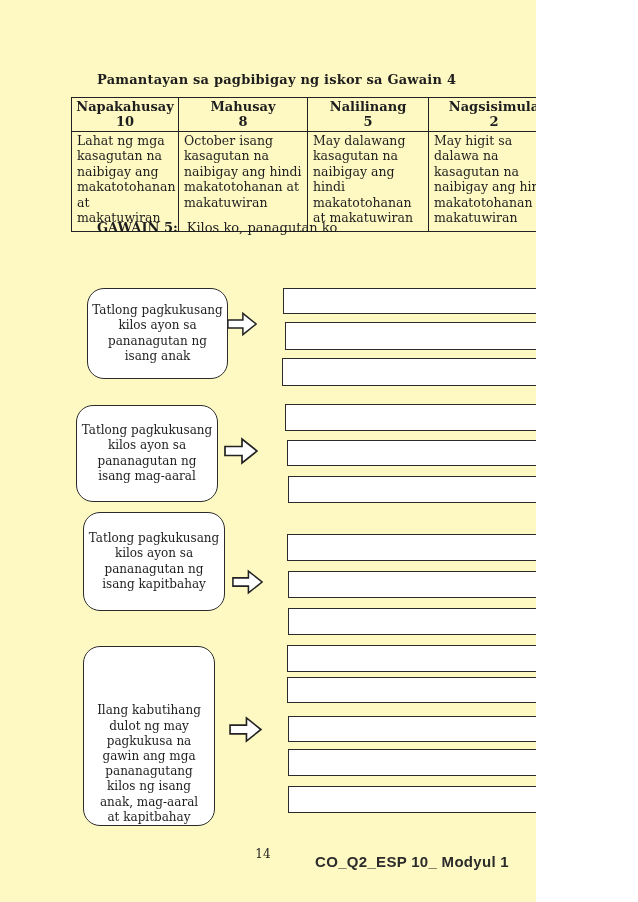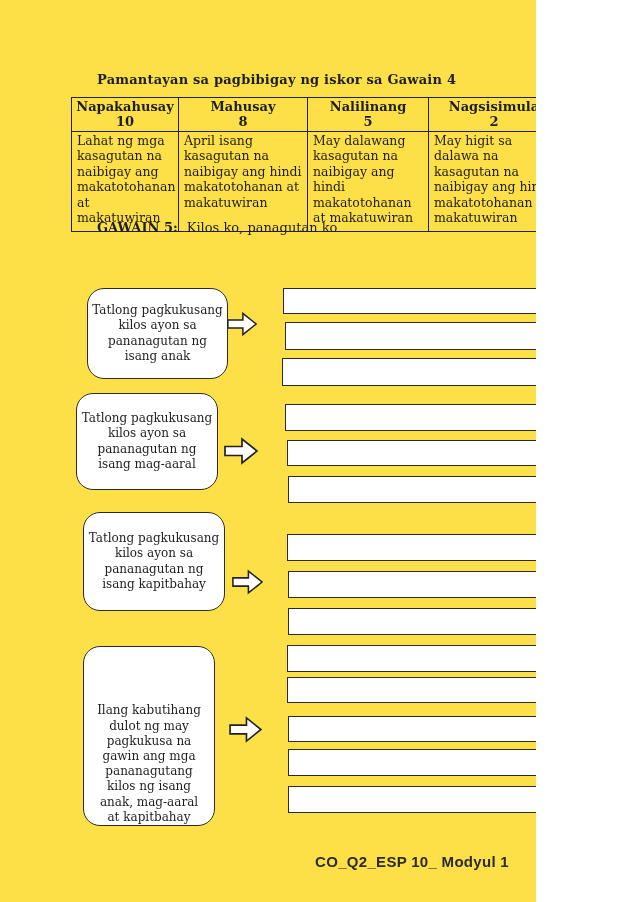--- a/index.html
+++ b/index.html
@@ -1,19 +1,19 @@
 <!DOCTYPE html>
 <html><head>
 <meta charset="utf-8">
 <style>
   html,body { margin:0; padding:0; background:#ffffff; }
   .page {
     position:relative;
     width:536px; height:902px;
-    background:#fde047;
+    background:#fef9c3;
     font-family:"DejaVu Serif","Liberation Serif",serif;
     color:#1e1e1e;
     overflow:hidden;
   }
   .rubric-heading {
     position:absolute; left:97px; top:72px;
     font-size:13px; font-weight:bold; letter-spacing:0.2px;
     white-space:nowrap;
   }
   table.rubric {
@@ -90,21 +90,21 @@
         <div>Nalilinang</div>
         <div>5</div>
       </th>
       <th>
         <div>Nagsisimula</div>
         <div>2</div>
       </th>
     </tr>
     <tr>
       <td>Lahat ng mga kasagutan na naibigay ang makatotohanan at makatuwiran</td>
-      <td>April isang kasagutan na naibigay ang hindi makatotohanan at makatuwiran</td>
+      <td>October isang kasagutan na naibigay ang hindi makatotohanan at makatuwiran</td>
       <td>May dalawang kasagutan na naibigay ang hindi makatotohanan at makatuwiran</td>
       <td>May higit sa dalawa na kasagutan na naibigay ang hindi makatotohanan at makatuwiran</td>
     </tr>
   </tbody>
     </table>
 
   <div class="activity-heading"><span class="b">GAWAIN 5</span><span class="b">:</span><span class="gap"></span><span>Kilos ko, panagutan ko</span></div>
 
 
   <div>
@@ -115,21 +115,21 @@
       <svg width="30" height="26" viewBox="0 0 34 28">
           <polygon points="1,9.5 18,9.5 18,2 33,14 18,26 18,18.5 1,18.5" fill="#ffffff" stroke="#222222" stroke-width="1.7"></polygon>
         </svg>
     </div>
     <div class="blank" style="left:283px; top:288px; width:277px; height:26px;"></div>
     <div class="blank" style="left:285px; top:322px; width:274px; height:28px;"></div>
     <div class="blank" style="left:282px; top:358px; width:272px; height:28px;"></div>
   </div>
 
   <div>
-    <div class="pbox" style="left:76px; top:393px; width:142px; height:97px;">
+    <div class="pbox" style="left:76px; top:405px; width:142px; height:97px;">
       <div class="lbl">Tatlong pagkukusang kilos ayon sa pananagutan ng isang mag-aaral</div>
     </div>
     <div class="arrow" style="left:224px; top:437px;">
       <svg width="34" height="28" viewBox="0 0 34 28">
           <polygon points="1,9.5 18,9.5 18,2 33,14 18,26 18,18.5 1,18.5" fill="#ffffff" stroke="#222222" stroke-width="1.7"></polygon>
         </svg>
     </div>
     <div class="blank" style="left:285px; top:404px; width:272px; height:27px;"></div>
     <div class="blank" style="left:287px; top:440px; width:271px; height:26px;"></div>
     <div class="blank" style="left:288px; top:476px; width:272px; height:27px;"></div>
@@ -158,15 +158,16 @@
           <polygon points="1,9.5 18,9.5 18,2 33,14 18,26 18,18.5 1,18.5" fill="#ffffff" stroke="#222222" stroke-width="1.7"></polygon>
         </svg>
     </div>
     <div class="blank" style="left:287px; top:645px; width:270px; height:27px;"></div>
     <div class="blank" style="left:287px; top:677px; width:271px; height:26px;"></div>
     <div class="blank" style="left:288px; top:716px; width:268px; height:26px;"></div>
     <div class="blank" style="left:288px; top:749px; width:268px; height:27px;"></div>
     <div class="blank" style="left:288px; top:786px; width:267px; height:27px;"></div>
   </div>
 
+  <div class="page-number">14</div>
   <div class="module-code">CO_Q2_ESP 10_ Modyul 1</div>
 
 </div>
 
 </body></html>

